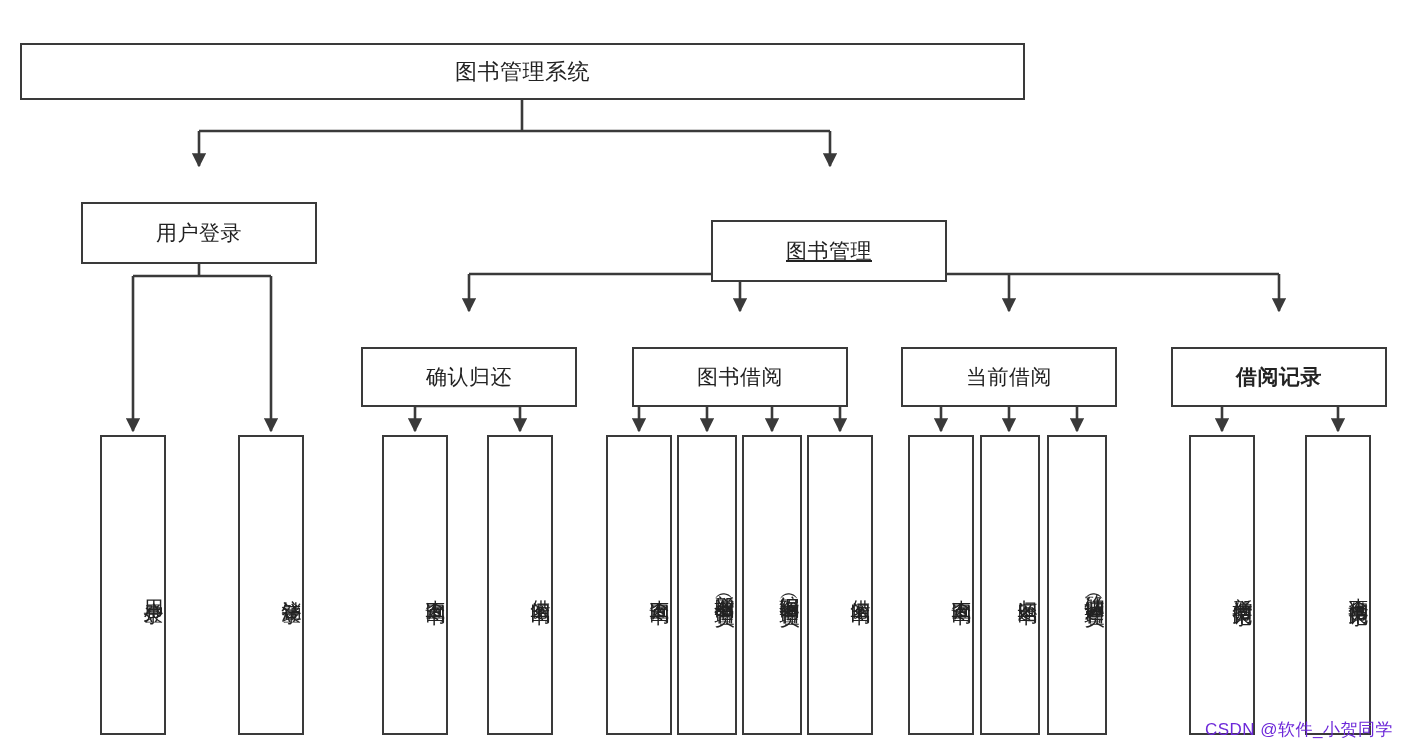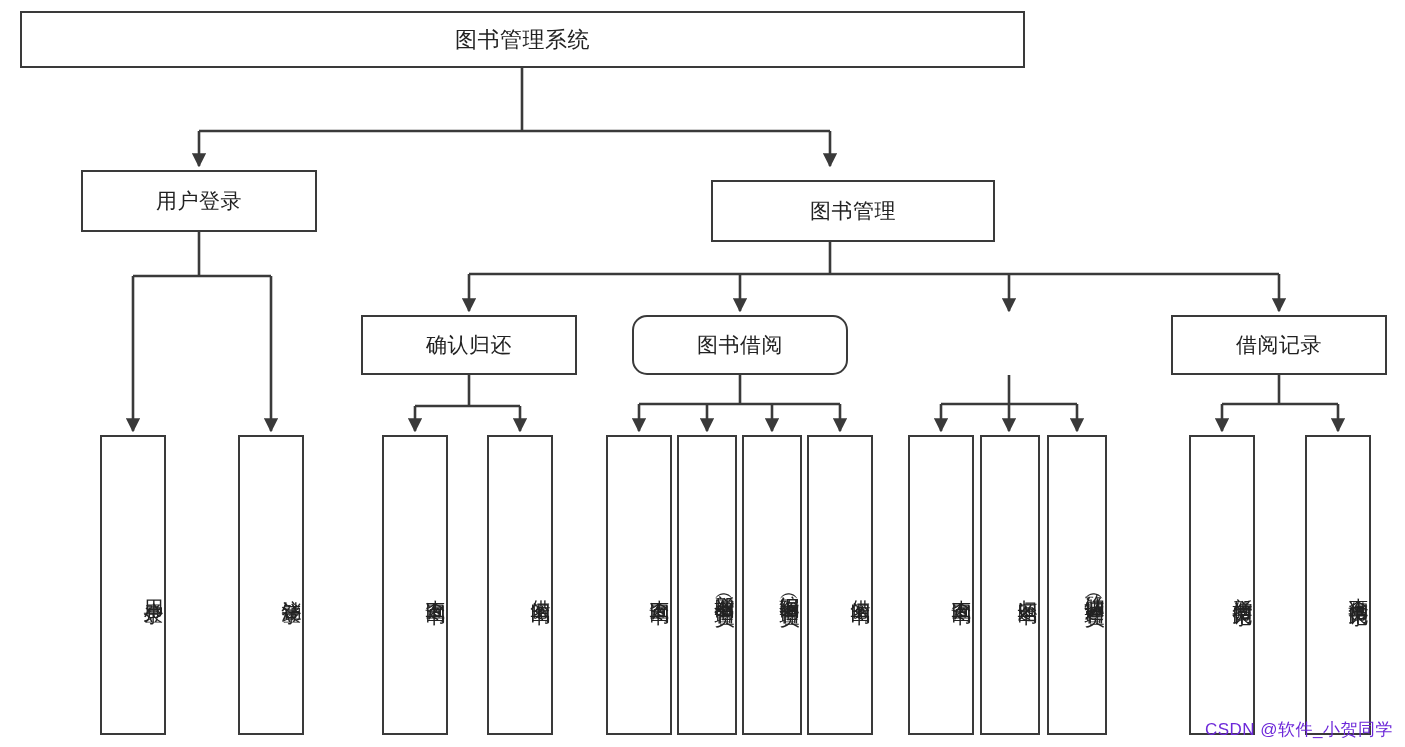--- a/index.html
+++ b/index.html
@@ -33,20 +33,21 @@
     border: 2px solid #3a3a3a;
     background: #ffffff;
     display: flex;
     align-items: center;
     justify-content: center;
     color: #222222;
   }
   .node.horiz {
     font-size: 21px;
     letter-spacing: 0.5px;
+    margin-top: 32px;
   }
   .node.vert {
     writing-mode: vertical-rl;
     text-orientation: upright;
     font-size: 20px;
     letter-spacing: 2px;
     padding-top: 6px;
     align-items: flex-start;
     justify-content: center;
     line-height: 1.0;
@@ -126,31 +127,34 @@
     </g>
   </svg>
 
   <div class="node horiz root" style="left:20px; top:11px; width:1005px; height:57px;">
     <span>图书管理系统</span>
   </div>
 
   <div class="node horiz" style="left:81px; top:170px; width:236px; height:62px;">
     <span>用户登录</span>
   </div>
-  <div class="node horiz" style="left:711px; top:180px; width:284px; height:62px;">
+  <div class="node horiz" style="left:711px; top:188px; width:236px; height:62px;text-decoration:underline;">
     <span>图书管理</span>
   </div>
 
   <div class="node horiz" style="left:361px; top:315px; width:216px; height:60px;">
     <span>确认归还</span>
   </div>
-  <div class="node horiz" style="left:632px; top:315px; width:216px; height:60px;border-radius:15px;">
+  <div class="node horiz" style="left:632px; top:315px; width:216px; height:60px;">
     <span>图书借阅</span>
   </div>
-  <div class="node horiz" style="left:1171px; top:315px; width:216px; height:60px;">
+  <div class="node horiz" style="left:901px; top:315px; width:216px; height:60px;">
+    <span>当前借阅</span>
+  </div>
+  <div class="node horiz" style="left:1171px; top:315px; width:216px; height:60px;font-weight:bold;">
     <span>借阅记录</span>
   </div>
 
   <div class="node vert" style="left:100px; top:435px; width:66px; height:300px;">
     <span class="vlabel">用户登录</span>
   </div>
   <div class="node vert" style="left:238px; top:435px; width:66px; height:300px;">
     <span class="vlabel">注销登录</span>
   </div>
 

